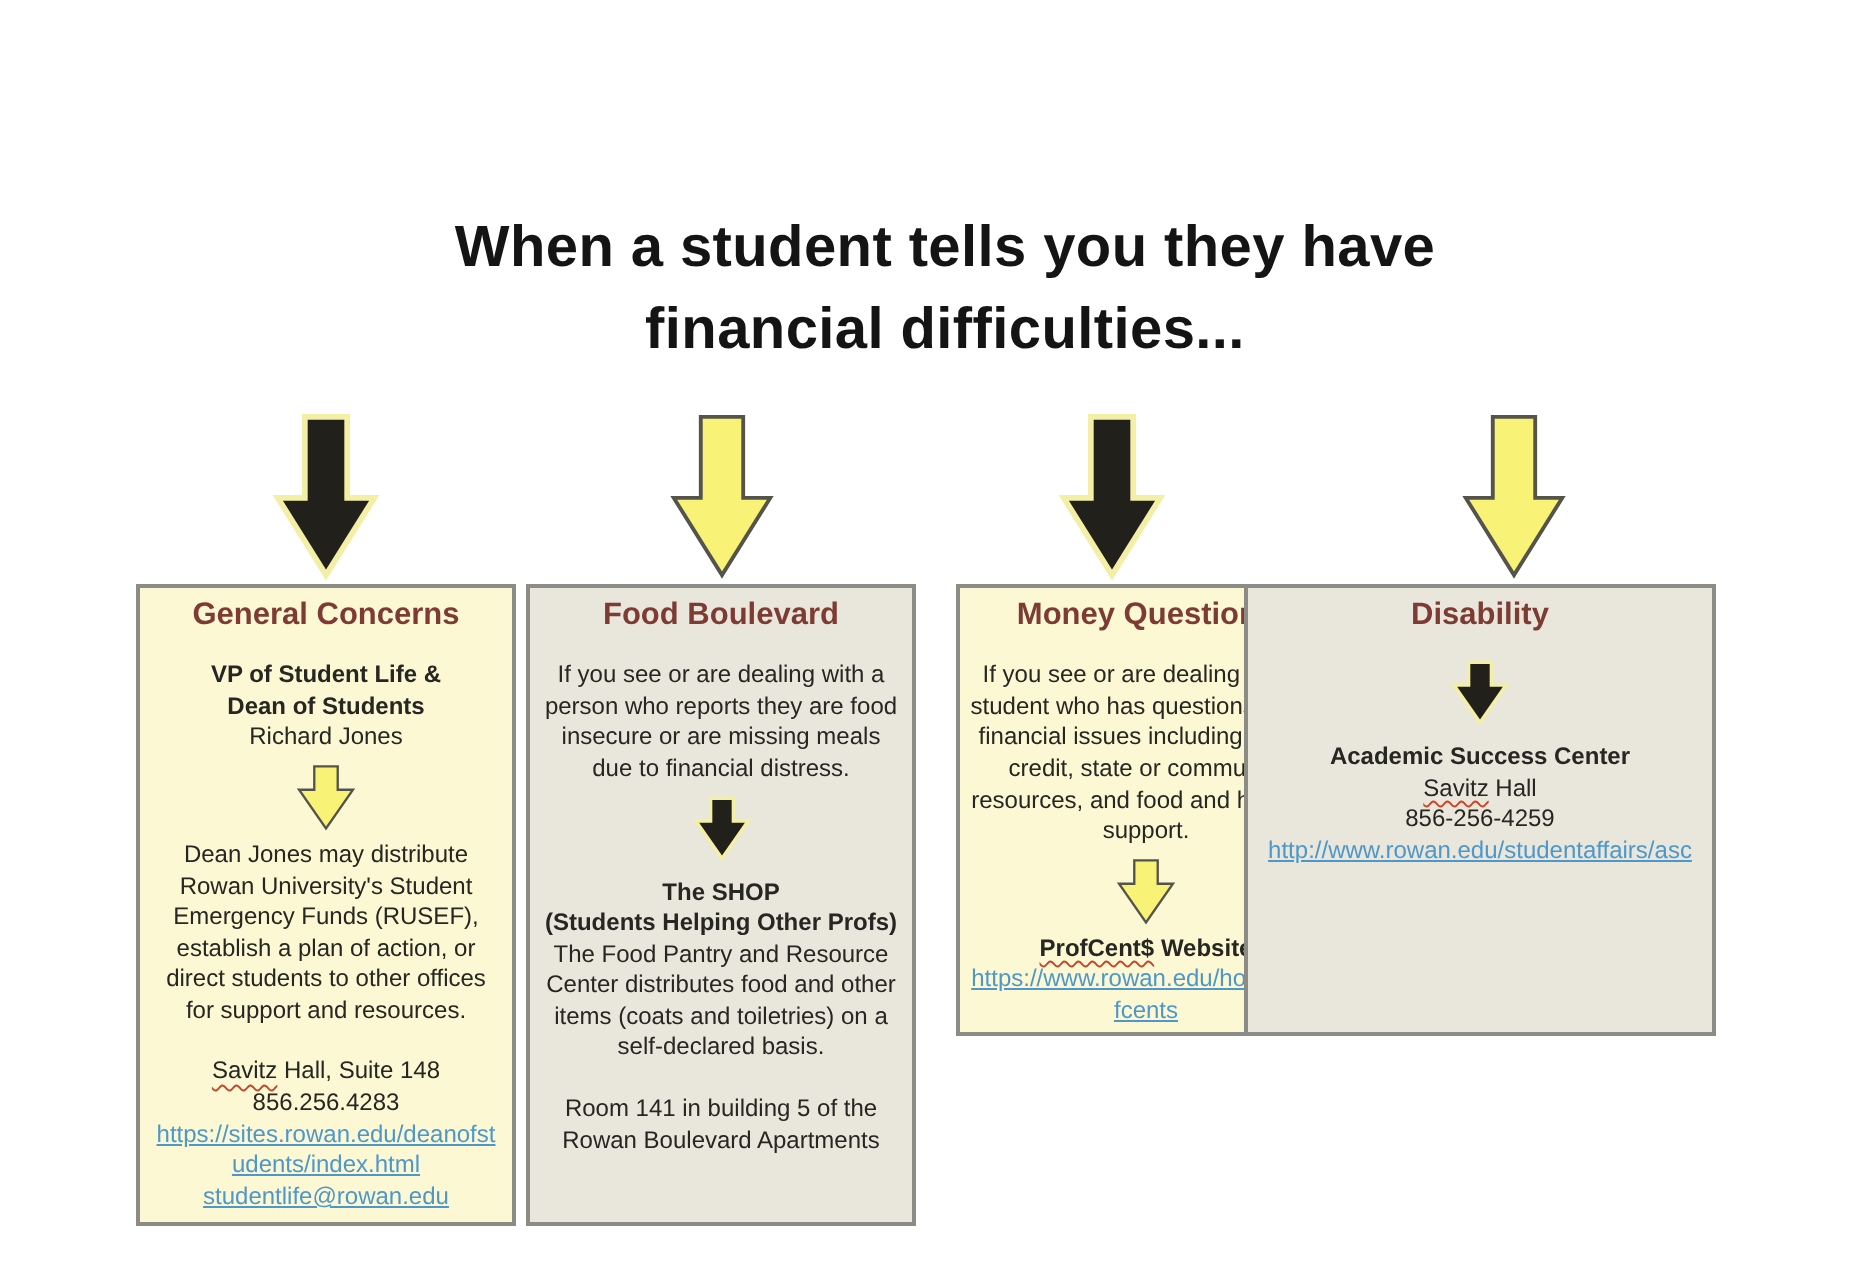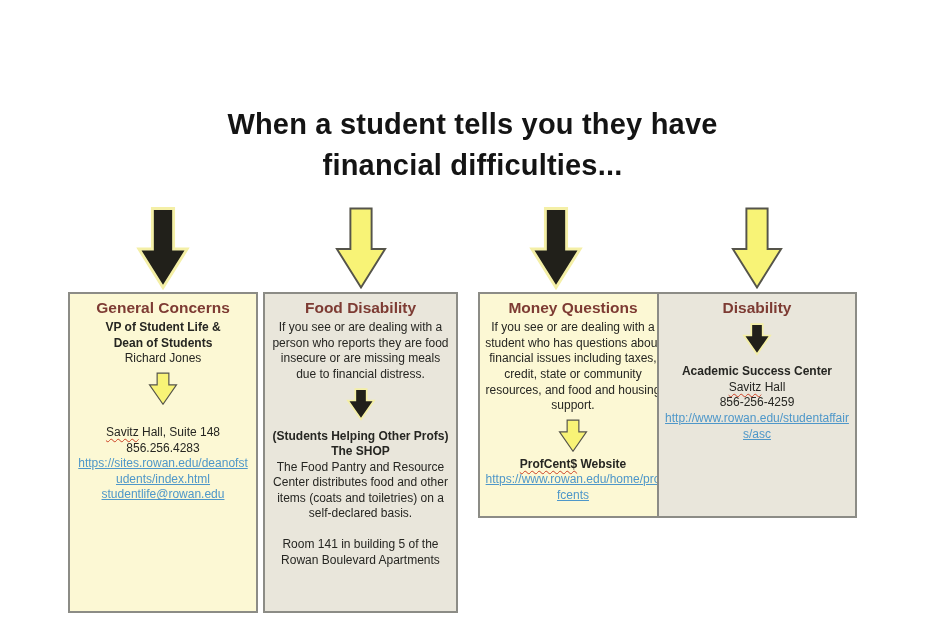--- a/index.html
+++ b/index.html
@@ -20,21 +20,21 @@
   .arrow-black polygon{fill:var(--arrow-black,#21201a);stroke:var(--arrow-glow,#f4efa6);stroke-width:3;}
   .arrow-yellow polygon{fill:var(--arrow-yellow,#f8f376);stroke:var(--arrow-outline,#55544a);stroke-width:2;}
   .card{
     position:absolute;top:292px;box-sizing:border-box;
     border:2px solid var(--card-border,#8c8c86);
     text-align:center;font-size:12px;line-height:1.3;
     padding:3px 5px;
   }
   .card.yellow{background:var(--bg-yellow,#fcf8d4);}
   .card.beige{background:var(--bg-beige,#e9e6db);}
-  .card-header{font-size:15.5px;font-weight:bold;color:var(--header,#7d3b33);margin:1px 0 2px;}
+  .card-header{font-size:15.5px;font-weight:bold;color:var(--header,#7d3b33);margin:1px 0 12px;}
   .bold{font-weight:bold;}
   .spacer{height:15px;}
   .sm-spacer{height:4px;}
   .mini-arrow{display:block;margin:5px auto 4px;}
   a.link{color:var(--link,#4e97c9);text-decoration:underline;display:block;}
   a.url{word-break:break-all;}
   .squiggle{
     text-decoration-line:underline;text-decoration-style:wavy;
     text-decoration-color:var(--squiggle,#cc4125);
     text-decoration-thickness:1px;text-underline-offset:2px;
@@ -73,52 +73,53 @@
   </div>
 
   <section class="card yellow" style="left:68px;width:190px;height:321px">
     <div class="card-header">General Concerns</div>
     <div class="bold">VP of Student Life &amp;</div>
     <div class="bold">Dean of Students</div>
     <div>Richard Jones</div>
     <svg class="mini-arrow arrow-yellow" width="32" height="34" viewBox="0 0 52 58">
         <polygon points="16,2 36,2 36,22 49,22 26,55 3,22 16,22"></polygon>
       </svg>
+    <div>Dean Jones may distribute Rowan University's Student Emergency Funds (RUSEF), establish a plan of action, or direct students to other offices for support and resources.</div>
     <div class="spacer"></div>
     <div><span class="squiggle">Savitz</span><span> Hall, Suite 148</span></div>
     <div>856.256.4283</div>
     <a class="link url" href="#">https://sites.rowan.edu/deanofstudents/index.html</a>
     <a class="link" href="#">studentlife@rowan.edu</a>
   </section>
 
   <section class="card beige" style="left:263px;width:195px;height:321px">
-    <div class="card-header">Food Disability</div>
+    <div class="card-header">Food Boulevard</div>
     <div>If you see or are dealing with a person who reports they are food insecure or are missing meals due to financial distress.</div>
     <svg class="mini-arrow arrow-black" width="30" height="33" viewBox="0 0 52 58">
         <polygon points="16,2 36,2 36,22 49,22 26,55 3,22 16,22"></polygon>
       </svg>
     <div class="sm-spacer"></div>
+    <div class="bold">The SHOP</div>
     <div class="bold">(Students Helping Other Profs)</div>
-    <div class="bold">The SHOP</div>
     <div>The Food Pantry and Resource Center distributes food and other items (coats and toiletries) on a self-declared basis.</div>
     <div class="spacer"></div>
     <div>Room 141 in building 5 of the Rowan Boulevard Apartments</div>
   </section>
 
   <section class="card yellow" style="left:478px;width:190px;height:226px">
     <div class="card-header">Money Questions</div>
     <div>If you see or are dealing with a student who has questions about financial issues including taxes, credit, state or community resources, and food and housing support.</div>
     <svg class="mini-arrow arrow-yellow" width="32" height="34" viewBox="0 0 52 58">
         <polygon points="16,2 36,2 36,22 49,22 26,55 3,22 16,22"></polygon>
       </svg>
     <div><span class="bold squiggle">ProfCent$</span><span class="bold"> Website</span></div>
     <a class="link url" href="#">https://www.rowan.edu/home/profcents</a>
   </section>
 
-  <section class="card beige" style="left:657px;width:200px;height:226px">
+  <section class="card beige" style="left:622px;width:236px;height:226px">
     <div class="card-header">Disability</div>
     <svg class="mini-arrow arrow-black" width="30" height="33" viewBox="0 0 52 58">
         <polygon points="16,2 36,2 36,22 49,22 26,55 3,22 16,22"></polygon>
       </svg>
     <div class="sm-spacer"></div>
     <div class="bold">Academic Success Center</div>
     <div><span class="squiggle">Savitz</span><span> Hall</span></div>
     <div>856-256-4259</div>
     <a class="link url" href="#">http://www.rowan.edu/studentaffairs/asc</a>
   </section>

